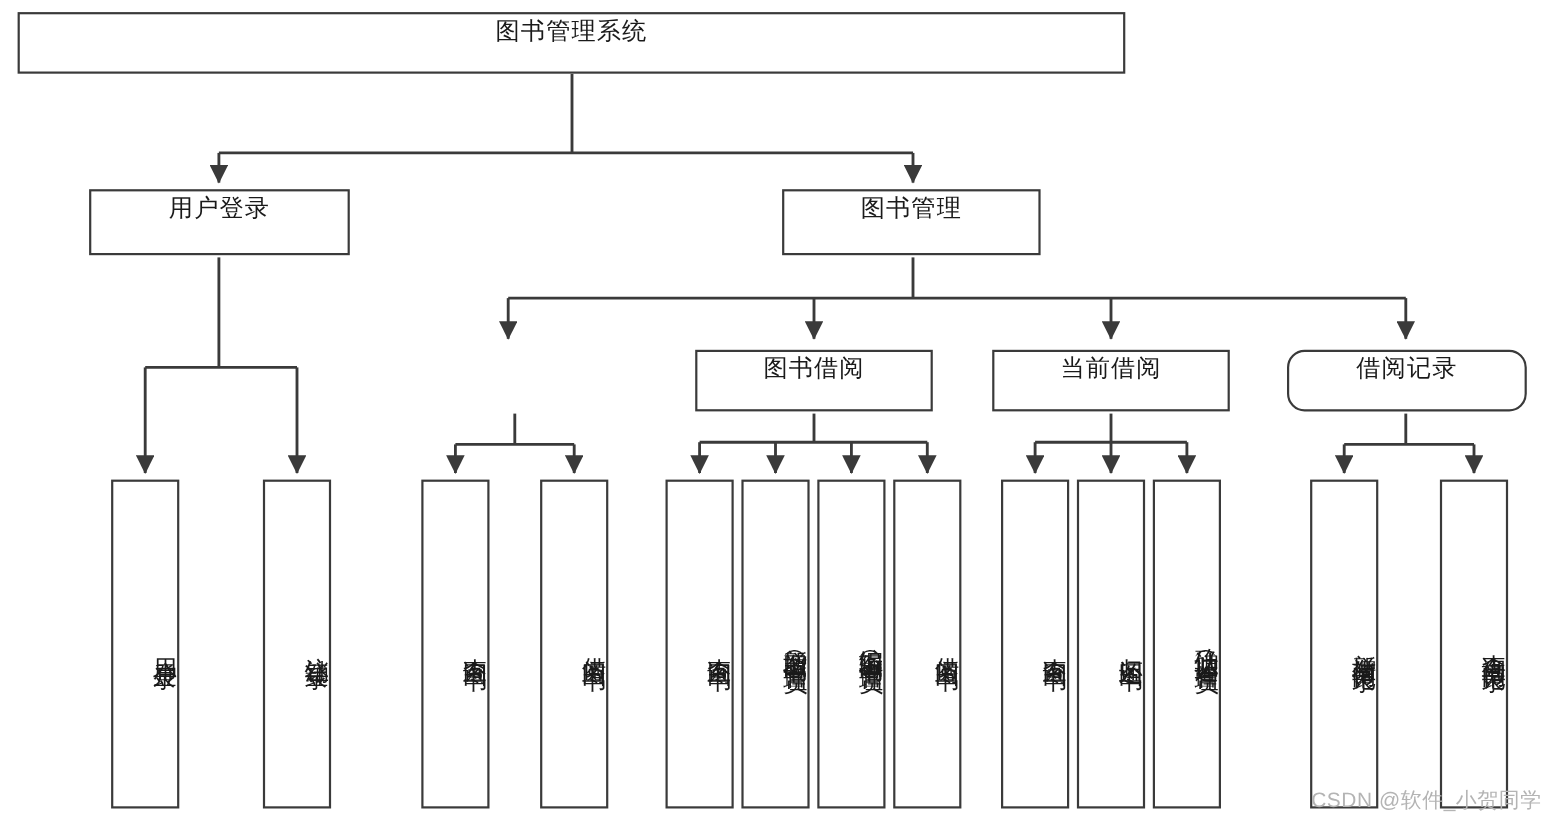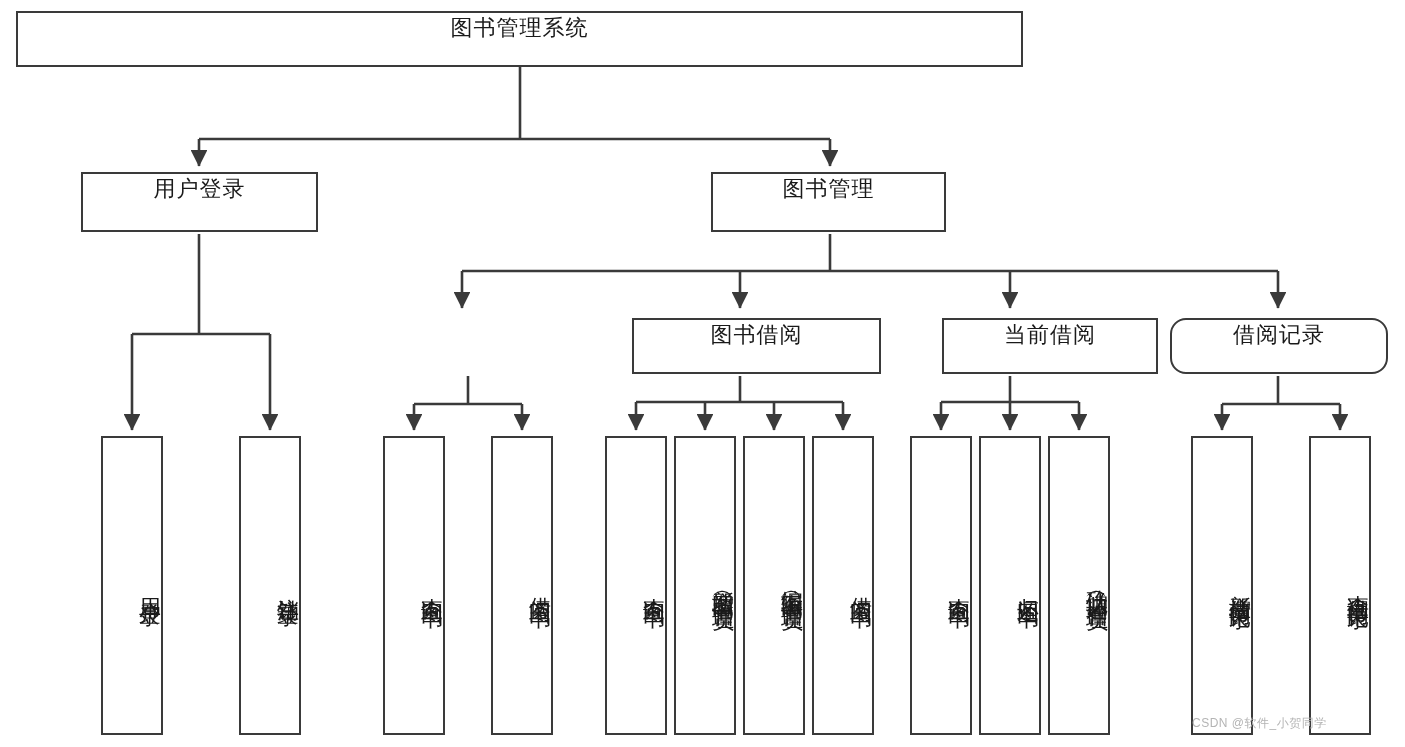--- a/index.html
+++ b/index.html
@@ -48,21 +48,21 @@
   .edges {
     position: absolute;
     left: 0;
     top: 0;
     width: 1405px;
     height: 747px;
     pointer-events: none;
   }
   .watermark {
     position: absolute;
-    font-size: 12px;
+    font-size: 19px;
     color: #b4b4b4;
     white-space: nowrap;
     letter-spacing: 0.5px;
   }
 </style>
 </head>
 <body>
 
 <div id="canvas">
 
@@ -121,24 +121,24 @@
     <span>图书管理系统</span>
   </div>
 
   <div class="node h-node" style="left:81px; top:172px; width:237px; height:60px;">
     <span>用户登录</span>
   </div>
   <div class="node h-node" style="left:711px; top:172px; width:235px; height:60px;">
     <span>图书管理</span>
   </div>
 
-  <div class="node h-node" style="left:632px; top:318px; width:249px; height:56px;">
+  <div class="node h-node" style="left:632px; top:318px; width:216px; height:56px;">
     <span>图书借阅</span>
   </div>
-  <div class="node h-node" style="left:902px; top:318px; width:216px; height:56px;margin-left:40px;">
+  <div class="node h-node" style="left:902px; top:318px; width:216px; height:56px;">
     <span>当前借阅</span>
   </div>
   <div class="node h-node" style="left:1170px; top:318px; width:218px; height:56px;border-radius:16px;">
     <span>借阅记录</span>
   </div>
 
   <div class="node v-node" style="left:101px; top:436px; width:62px; height:299px;">
     <span>用户登录</span>
   </div>
   <div class="node v-node" style="left:239px; top:436px; width:62px; height:299px;">

